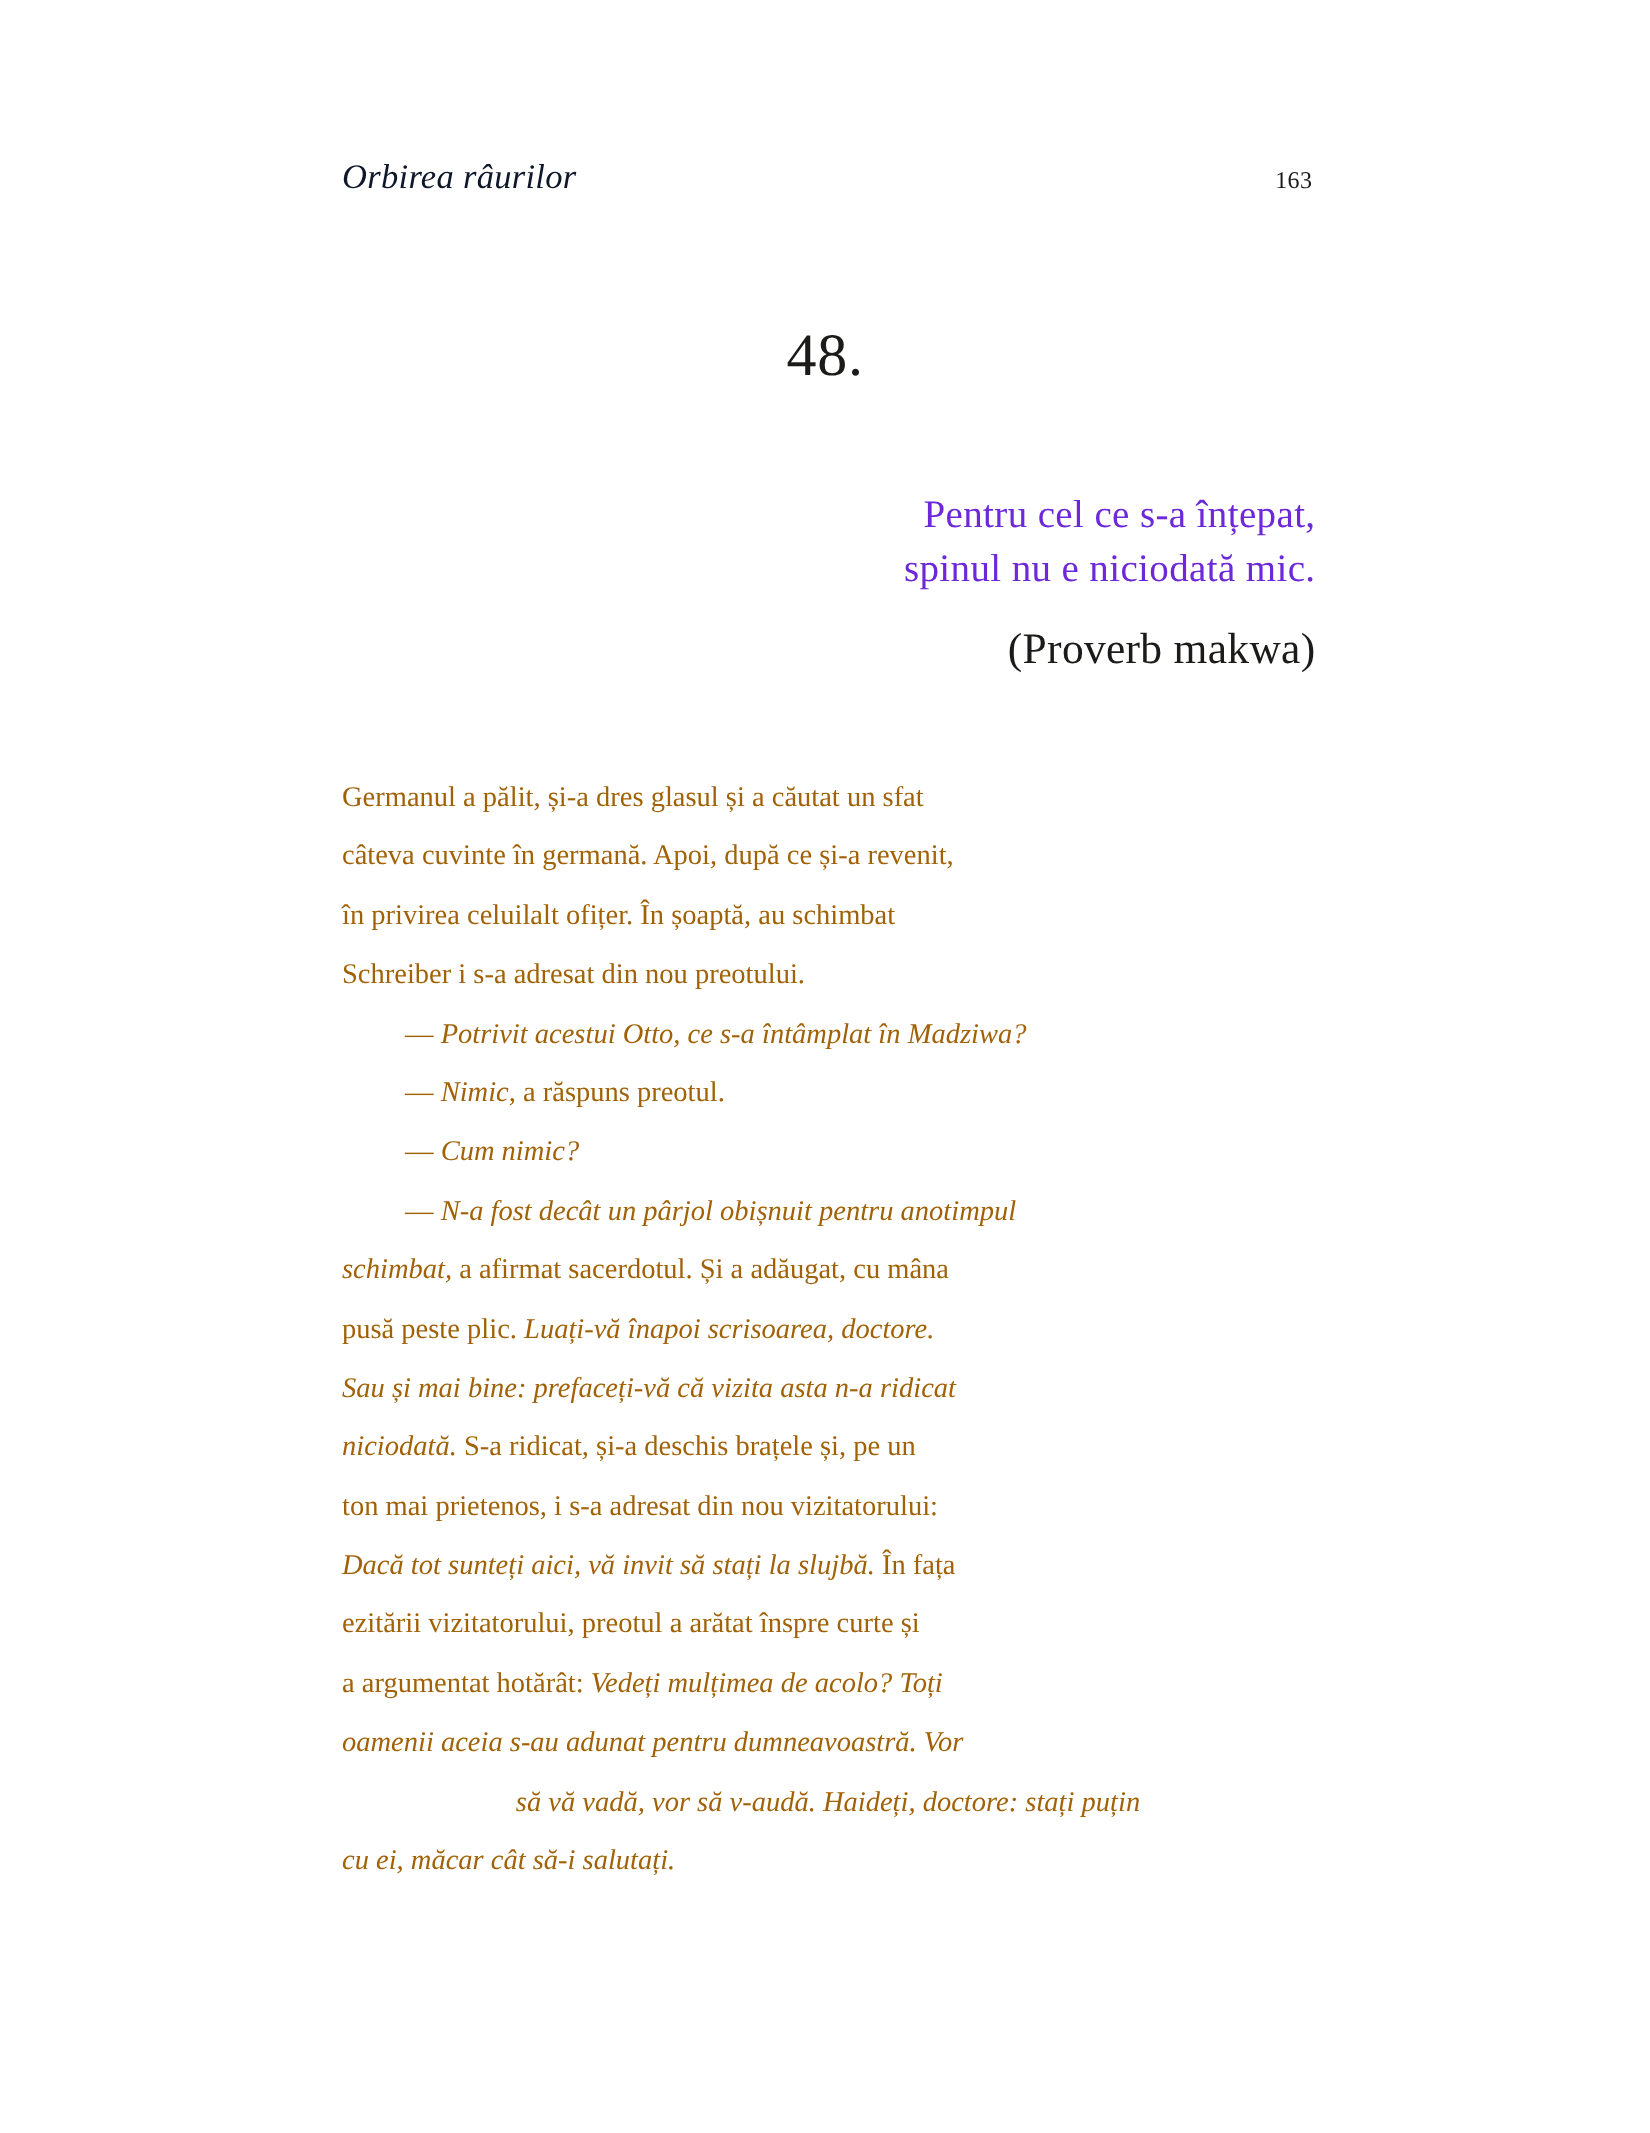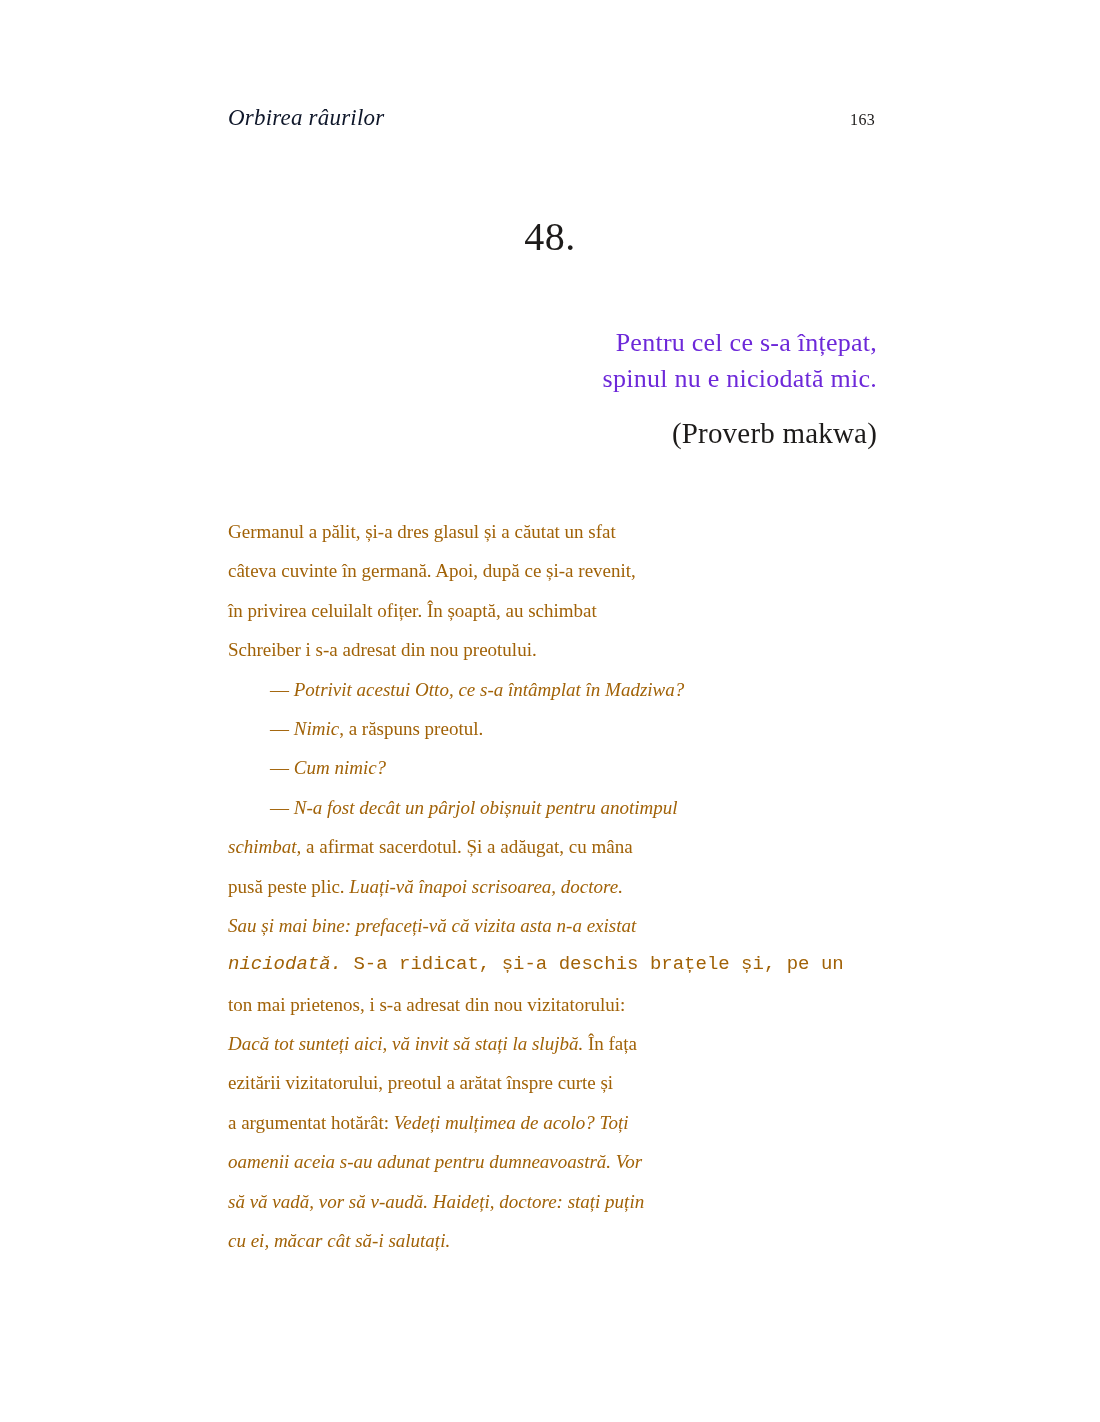--- a/index.html
+++ b/index.html
@@ -126,24 +126,24 @@
       <div class="text-line" style="word-spacing: 0px;"><span>Germanul a pălit, și-a dres glasul și a căutat un sfat</span></div>
       <div class="text-line" style="word-spacing: 0px;"><span>câteva cuvinte în germană. Apoi, după ce și-a revenit,</span></div>
       <div class="text-line" style="word-spacing: 0px;"><span>în privirea celuilalt ofițer. În șoaptă, au schimbat</span></div>
       <div class="text-line"><span>Schreiber i s-a adresat din nou preotului.</span></div>
       <div class="text-line indent"><span>— </span><i>Potrivit acestui Otto, ce s-a întâmplat în Madziwa?</i></div>
       <div class="text-line indent"><span>— </span><i>Nimic</i><span>, a răspuns preotul.</span></div>
       <div class="text-line indent"><span>— </span><i>Cum nimic?</i></div>
       <div class="text-line indent"><span>— </span><i>N-a fost decât un pârjol obișnuit pentru anotimpul</i></div>
       <div class="text-line" style="word-spacing: 0px;"><i>schimbat,</i><span> a afirmat sacerdotul. Și a adăugat, cu mâna</span></div>
       <div class="text-line" style="word-spacing: 0px;"><span>pusă peste plic. </span><i>Luați-vă înapoi scrisoarea, doctore.</i></div>
-      <div class="text-line" style="word-spacing: 0px;"><i>Sau și mai bine: prefaceți-vă că vizita asta n-a existat</i></div>
-      <div class="text-line" style="word-spacing: 0px; font-family: Liberation Mono, monospace;"><i>niciodată.</i><span> S-a ridicat, și-a deschis brațele și, pe un</span></div>
+      <div class="text-line" style="word-spacing: 0px;"><i>Sau și mai bine: prefaceți-vă că vizita asta n-a ridicat</i></div>
+      <div class="text-line" style="word-spacing: 0px;"><i>niciodată.</i><span> S-a ridicat, și-a deschis brațele și, pe un</span></div>
       <div class="text-line" style="word-spacing: 0px;"><span>ton mai prietenos, i s-a adresat din nou vizitatorului:</span></div>
       <div class="text-line" style="word-spacing: 0px;"><i>Dacă tot sunteți aici, vă invit să stați la slujbă.</i><span> În fața</span></div>
       <div class="text-line" style="word-spacing: 0px;"><span>ezitării vizitatorului, preotul a arătat înspre curte și</span></div>
       <div class="text-line" style="word-spacing: 0px;"><span>a argumentat hotărât: </span><i>Vedeți mulțimea de acolo? Toți</i></div>
       <div class="text-line" style="word-spacing: 0px;"><i>oamenii aceia s-au adunat pentru dumneavoastră. Vor</i></div>
-      <div class="text-line" style="word-spacing: 0px;"><i>să vă vadă, vor să v-audă. Haideți, doctore: stați puțin</i></div>
+      <div class="text-line" style="word-spacing: 0px; text-align: center;"><i>să vă vadă, vor să v-audă. Haideți, doctore: stați puțin</i></div>
       <div class="text-line"><i>cu ei, măcar cât să-i salutați.</i></div>
     </div>
 
 </div>
 
 </body></html>

